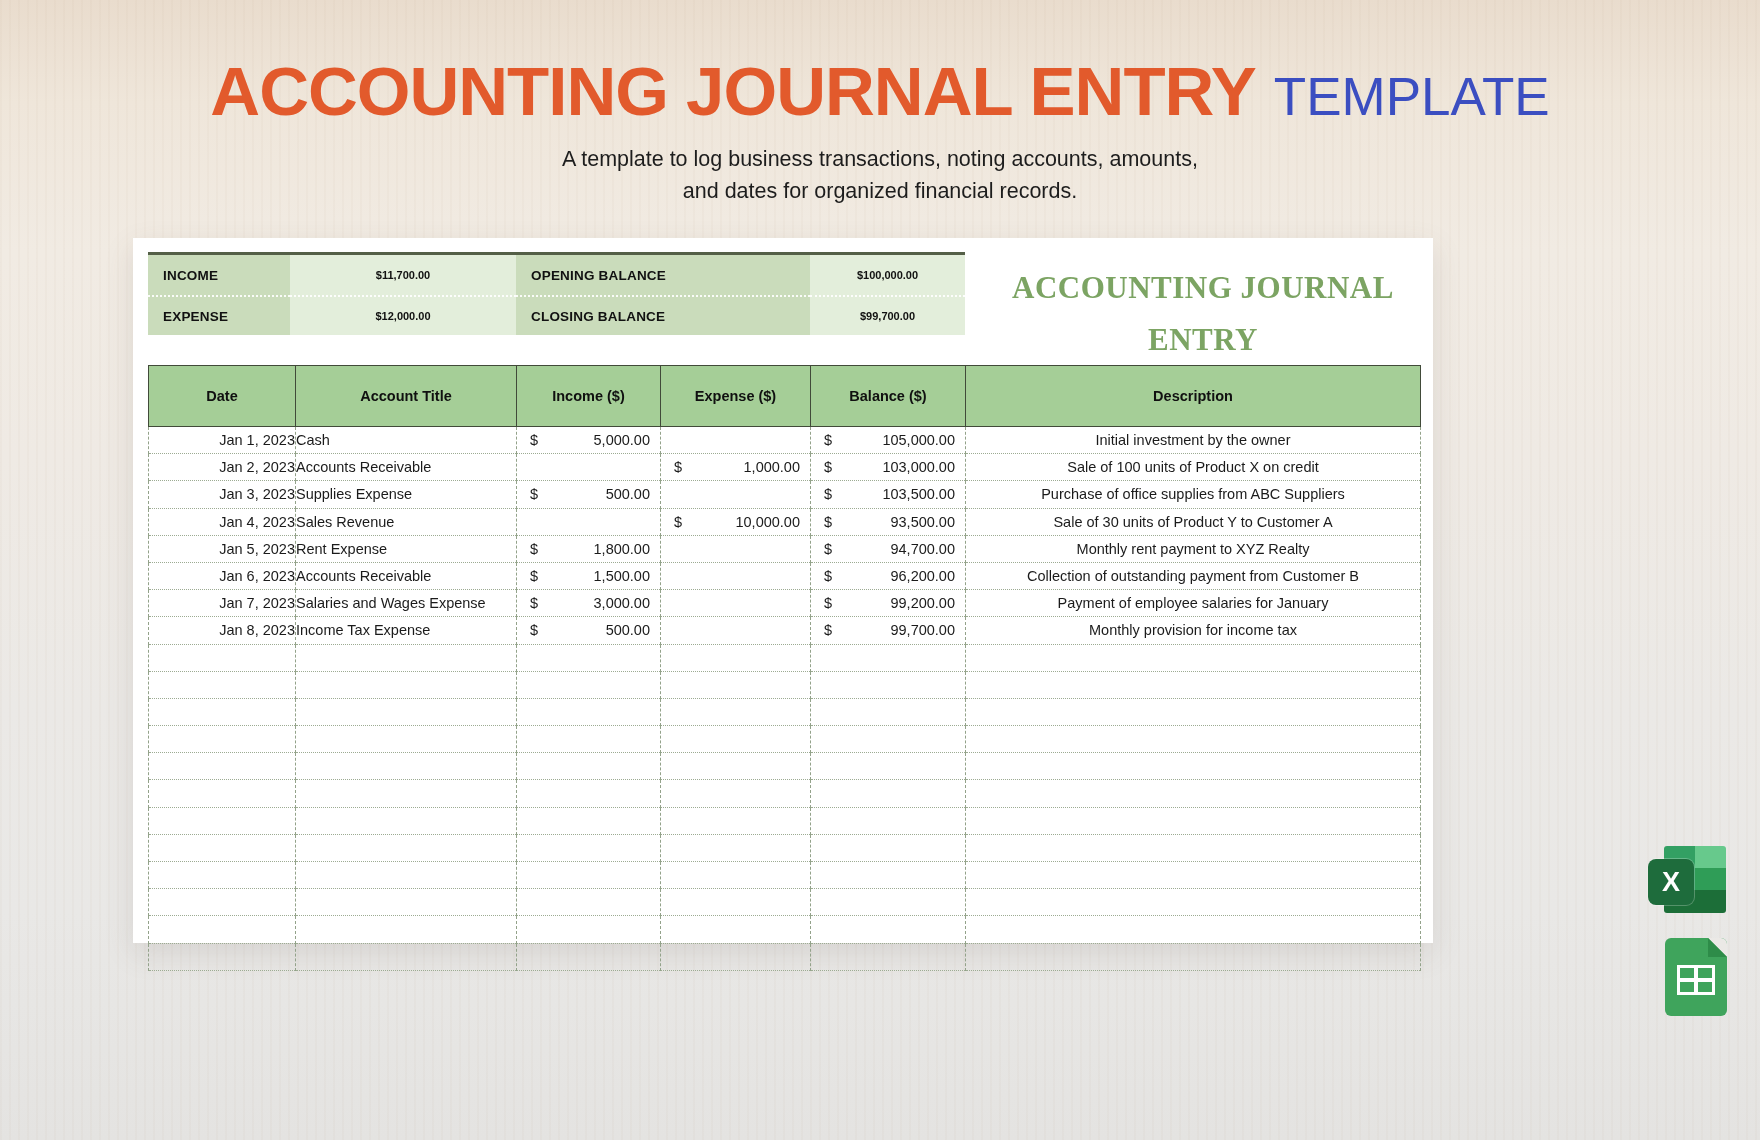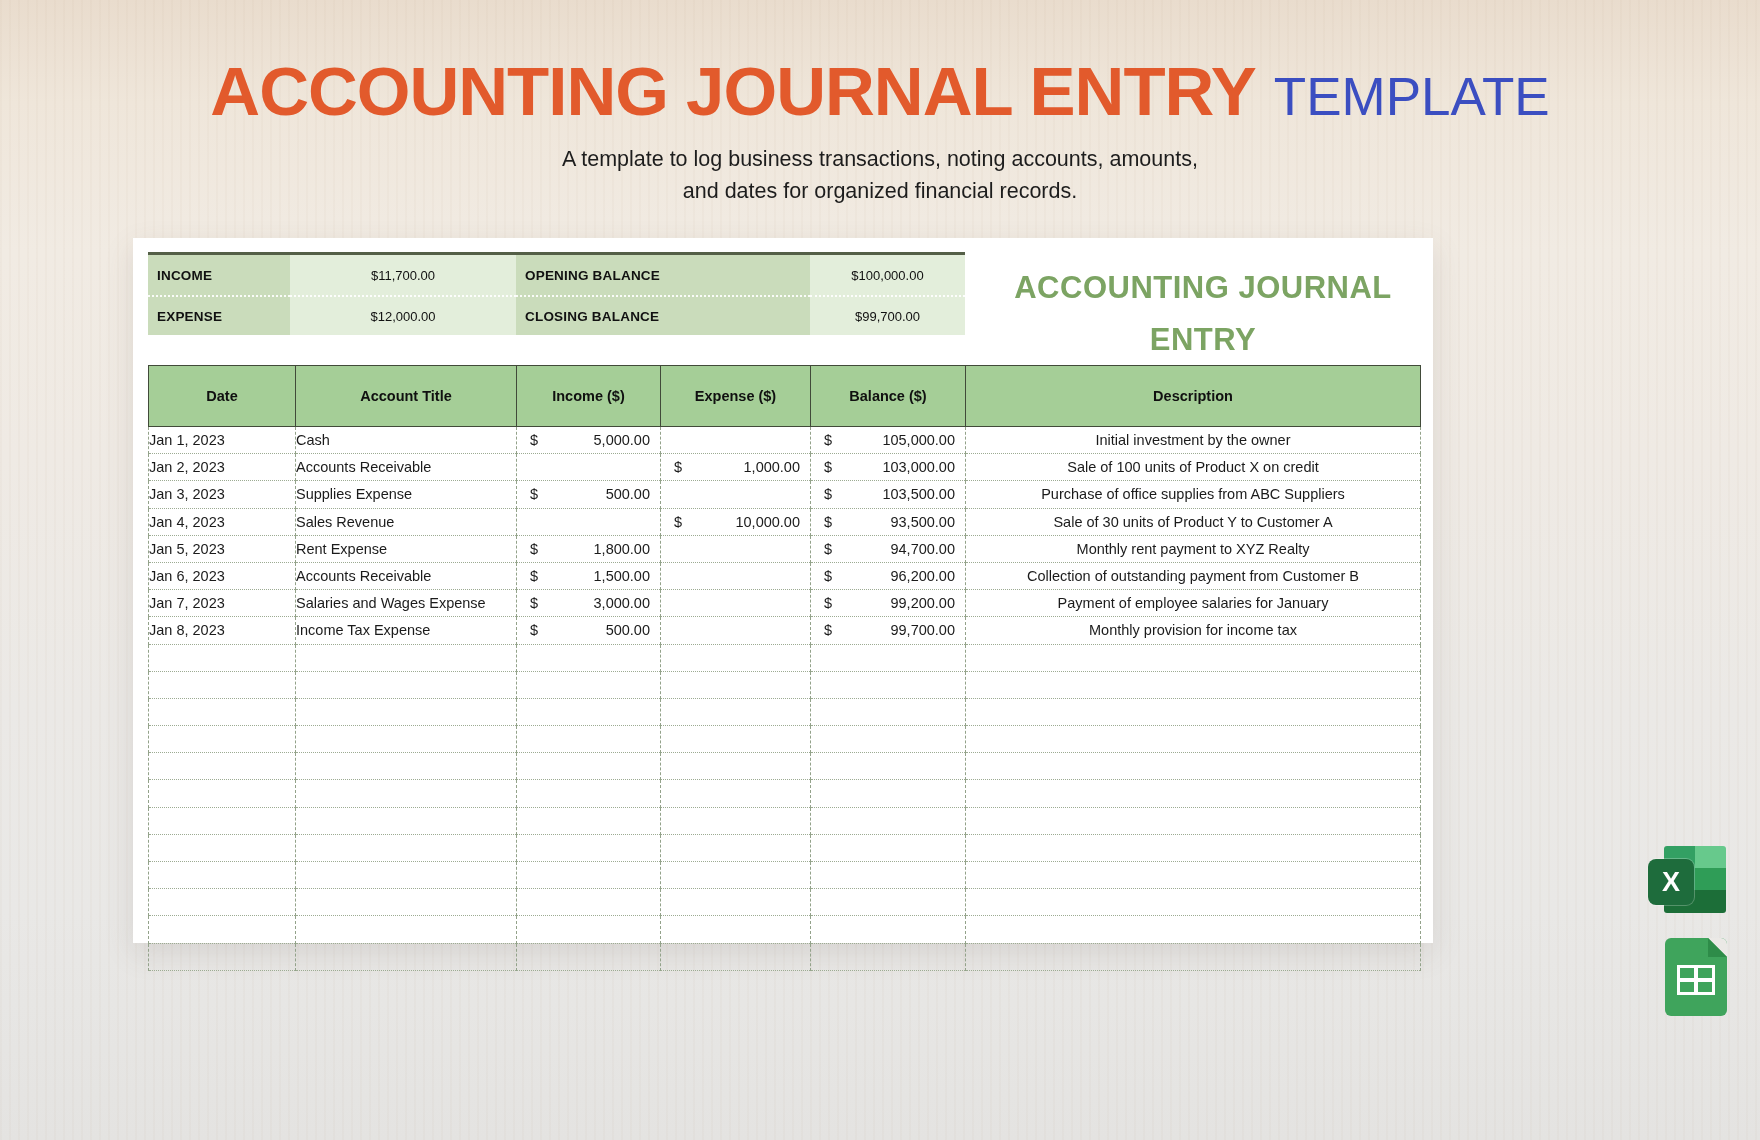--- a/index.html
+++ b/index.html
@@ -17,36 +17,36 @@
   .hero .suffix{color:var(--template-blue,#3b4ec1);font-weight:500;font-size:53px;margin-left:18px;letter-spacing:0px;}
   .hero .tagline{margin-top:16px;font-size:21.5px;color:#1d1d1d;line-height:1.45;font-weight:400;}
   
   .card{position:absolute;left:133px;top:238px;width:1300px;height:705px;background:#ffffff;
         box-shadow:0 10px 28px rgba(90,80,70,0.13);}
   
   .summary{position:absolute;left:15px;top:14px;width:817px;border-top:3px solid #545f47;
            display:grid;grid-template-columns:142px 226px 294px 155px;}
   .summary .cell{height:40px;display:flex;align-items:center;box-sizing:border-box;}
   .summary .lab{background:var(--summary-label-green,#cadcbb);font-weight:bold;font-size:13.5px;
-                padding-left:9px;letter-spacing:.2px;color:#111;}
-  .summary .val{background:var(--summary-value-green,#e3eedb);justify-content:center;font-weight:normal;
-                font-size:13px;color:#111;}
+                padding-left:15px;letter-spacing:.2px;color:#111;}
+  .summary .val{background:var(--summary-value-green,#e3eedb);justify-content:center;font-weight:bold;
+                font-size:11px;color:#111;}
   .summary .r2{border-top:2px dotted rgba(255,255,255,.9);}
   
   .sheet-title{position:absolute;left:845px;top:24px;width:450px;text-align:center;
-               color:var(--sheet-green,#7ca463);font-weight:bold;font-size:31px;line-height:52px;letter-spacing:.5px;}
+               color:var(--sheet-green,#7ca463);font-weight:bold;font-size:31px;line-height:52px;letter-spacing:.5px;font-family:Liberation Serif, serif;}
   
   table.journal{position:absolute;left:15px;top:127px;width:1272px;border-collapse:collapse;table-layout:fixed;}
   table.journal th{background:var(--header-green,#a5ce97);border:1.6px solid #414a39;
                    font-size:14.5px;font-weight:bold;height:34px;color:#101010;padding:13px;}
   table.journal tbody tr{height:27.2px;}
   table.journal td{border-left:1px dashed #93a28a;border-right:1px dashed #93a28a;
                    border-bottom:1px dotted #9cab92;border-top:1px dotted #9cab92;
                    font-size:14.5px;color:#1b1b1b;padding:0;overflow:hidden;white-space:nowrap;}
-  td.col-date{text-align:left;}
+  td.col-date{text-align:right;}
   td.col-account{text-align:left;padding-left:7px;}
   td.col-description{text-align:center;font-size:14px;}
   td.col-income .money,td.col-expense .money,td.col-balance .money{
       display:flex;justify-content:space-between;align-items:center;padding:0 10px 0 13px;height:100%;}
   
   .excel-icon{position:absolute;left:1648px;top:846px;width:78px;height:68px;}
   .xl-sheet{position:absolute;left:16px;top:0;width:62px;height:67px;border-radius:3px;overflow:hidden;
             display:grid;grid-template-columns:1fr 1fr;grid-template-rows:22px 22px 23px;
             grid-template-areas:"a b" "c d" "e e";}
   .xl-a{grid-area:a;background:#33a063;} .xl-b{grid-area:b;background:#67c98c;}

